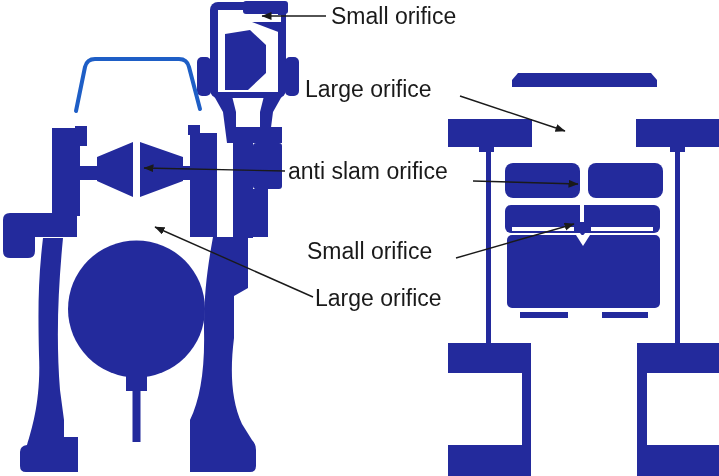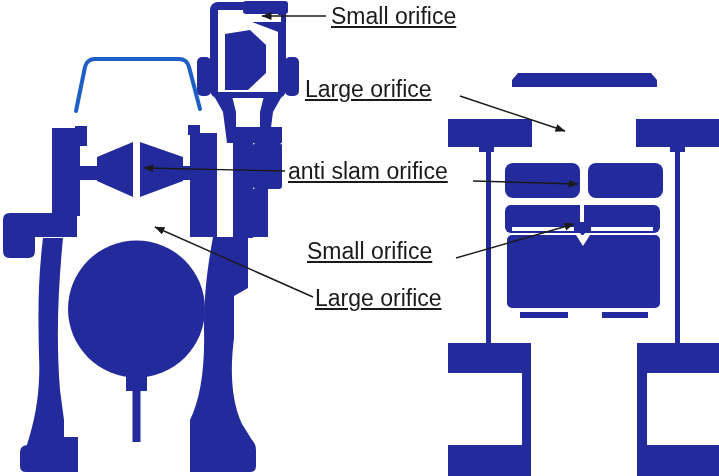--- a/index.html
+++ b/index.html
@@ -14,21 +14,21 @@
     position:relative;width:719px;height:476px;background:var(--bg);
     overflow:hidden;font-family:"Liberation Sans", sans-serif;
   }
   #diagram-svg{position:absolute;left:0;top:0;}
   .vf{fill:var(--valve-fill);stroke:none;}
   .wf{fill:#ffffff;stroke:none;}
   .cover{fill:none;stroke:var(--cover-line);stroke-width:4;stroke-linecap:round;stroke-linejoin:round;}
   .arrow{stroke:var(--arrow-color);stroke-width:1.4;fill:none;}
   .label{
     position:absolute;color:var(--label-text);font-size:23px;line-height:26px;
-    white-space:nowrap;letter-spacing:0px;text-decoration:underline;
+    white-space:nowrap;letter-spacing:0px;
   }
 </style>
 </head>
 <body>
 
 <div id="stage">
 
   <svg id="diagram-svg" width="719" height="476" viewBox="0 0 719 476" xmlns="http://www.w3.org/2000/svg">
     <defs>
       <marker id="ah" markerWidth="11" markerHeight="9" refX="9.5" refY="4" orient="auto" markerUnits="userSpaceOnUse">

